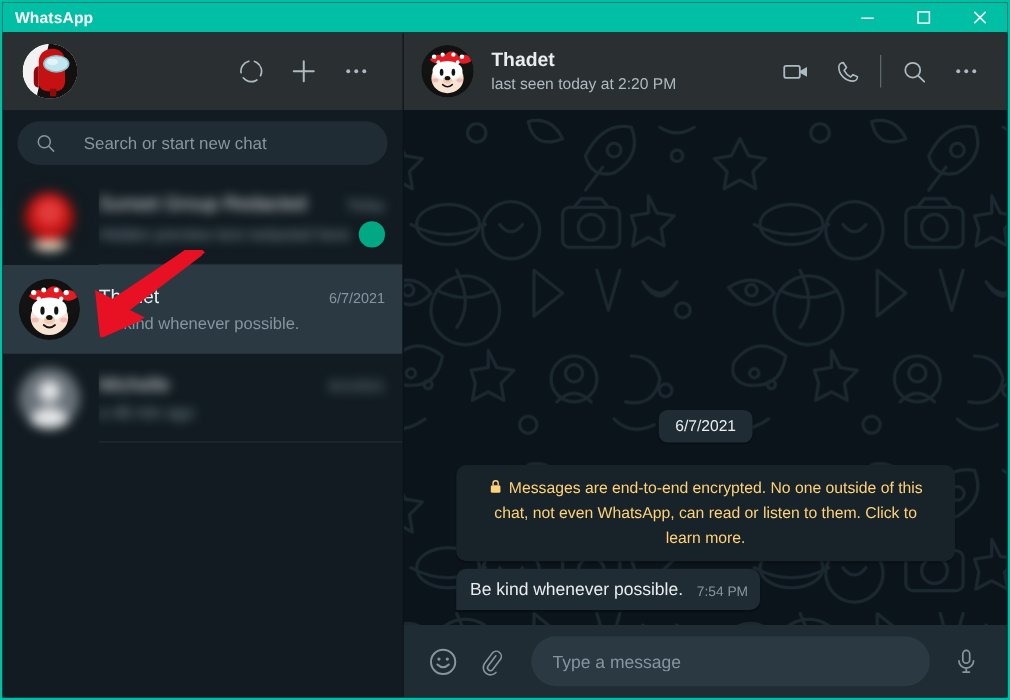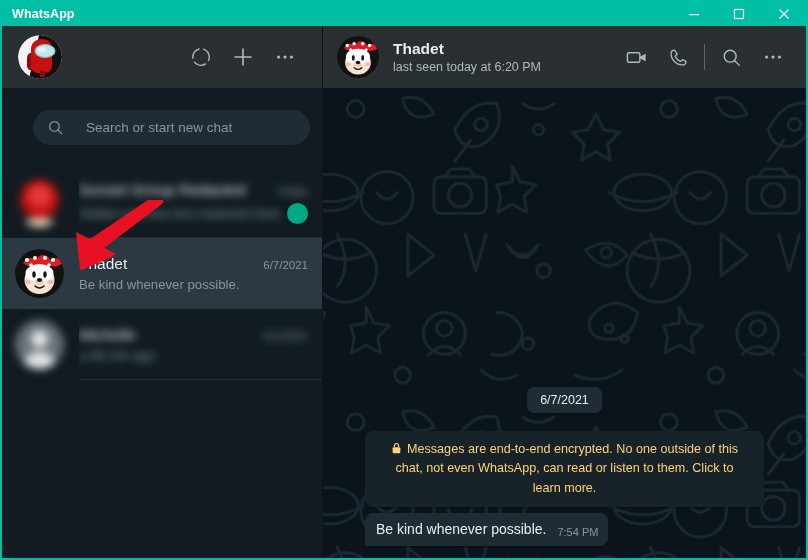--- a/index.html
+++ b/index.html
@@ -69,23 +69,22 @@
   .toolbar-spacer { flex: 1; }
   .tb-icon {
     width: 42px; height: 42px;
     display: flex; align-items: center; justify-content: center;
     border-radius: 50%;
     color: #aebac1;
   }
 
   .search-wrap {
     background: #111b21;
-    padding: 22px 12px;
-    flex-shrink: 0;
-    margin-left: 19px;
+    padding: 9px 12px;
+    flex-shrink: 0;
   }
   .search-pill {
     height: 35px;
     background: #202c33;
     border-radius: 18px;
     display: flex; align-items: center;
     padding: 0 14px;
   }
   .search-pill .sicon { color: #8696a0; display: flex; margin-right: 22px; }
   .search-placeholder {
@@ -479,21 +478,21 @@
             <ellipse cx="30" cy="25.5" rx="1.7" ry="3.3" fill="#141414"></ellipse>
             <ellipse cx="24.5" cy="33" rx="4.4" ry="3.3" fill="#f2cdb4"></ellipse>
             <ellipse cx="24.5" cy="31" rx="2.6" ry="2" fill="#141414"></ellipse>
             <path d="M20 37 q4.5 4 9 0" stroke="#141414" stroke-width="1.5" fill="none" stroke-linecap="round"></path>
             <ellipse cx="13" cy="33" rx="3" ry="2" fill="#f5a9ae" opacity=".75"></ellipse>
             <ellipse cx="36" cy="33" rx="3" ry="2" fill="#f5a9ae" opacity=".75"></ellipse>
           </g>
         </svg>
         <div class="ch-meta">
           <div class="ch-name">Thadet</div>
-          <div class="ch-status">last seen today at 6:20 PM</div>
+          <div class="ch-status">last seen today at 2:20 PM</div>
         </div>
 
         <div class="tb-icon">
           <svg width="23" height="23" viewBox="0 0 24 24">
             <rect x="2.5" y="7" width="13" height="10" rx="1.6" fill="none" stroke="currentColor" stroke-width="1.5"></rect>
             <path d="M15.5 11.2 L21.5 8 V16 L15.5 12.8 Z" fill="currentColor"></path>
           </svg>
         </div>
         <div class="tb-icon">
           <svg width="21" height="21" viewBox="0 0 24 24">
@@ -579,15 +578,40 @@
         </div>
 
         <div class="msg-row incoming">
           <div class="bubble">
             <span class="bubble-text">Be kind whenever possible.</span>
             <span class="bubble-time">7:54 PM</span>
           </div>
         </div>
       </div>
 
+      <div class="composer">
+        <div class="comp-icon">
+          <svg width="25" height="25" viewBox="0 0 24 24">
+            <circle cx="12" cy="12" r="9.3" fill="none" stroke="currentColor" stroke-width="1.5"></circle>
+            <circle cx="8.8" cy="9.8" r="1.25" fill="currentColor"></circle>
+            <circle cx="15.2" cy="9.8" r="1.25" fill="currentColor"></circle>
+            <path d="M7.6 14 q4.4 4.2 8.8 0" fill="none" stroke="currentColor" stroke-width="1.5" stroke-linecap="round"></path>
+          </svg>
+        </div>
+        <div class="comp-icon">
+          <svg width="23" height="23" viewBox="0 0 24 24">
+            <path d="M17.5 7.2 L9.3 15.4 a2.6 2.6 0 0 0 3.7 3.7 l8.2-8.2 a4.6 4.6 0 0 0 -6.5 -6.5 L6.2 12.9 a6.6 6.6 0 0 0 9.3 9.3" fill="none" stroke="currentColor" stroke-width="1.45" stroke-linecap="round" transform="rotate(-8 12 12) scale(0.92) translate(1,1)"></path>
+          </svg>
+        </div>
+        <div class="comp-input">
+          <input type="text" placeholder="Type a message" style="">
+        </div>
+        <div class="comp-icon">
+          <svg width="22" height="22" viewBox="0 0 24 24">
+            <rect x="9" y="2.6" width="6" height="11" rx="3" fill="none" stroke="currentColor" stroke-width="1.5"></rect>
+            <path d="M5.6 11.6 a6.4 6.4 0 0 0 12.8 0" fill="none" stroke="currentColor" stroke-width="1.5" stroke-linecap="round"></path>
+            <path d="M12 18.2 V21.4 M9.2 21.4 H14.8" stroke="currentColor" stroke-width="1.5" stroke-linecap="round"></path>
+          </svg>
+        </div>
+      </div>
     </div>
   </div>
 </div>
 
 </body></html>

